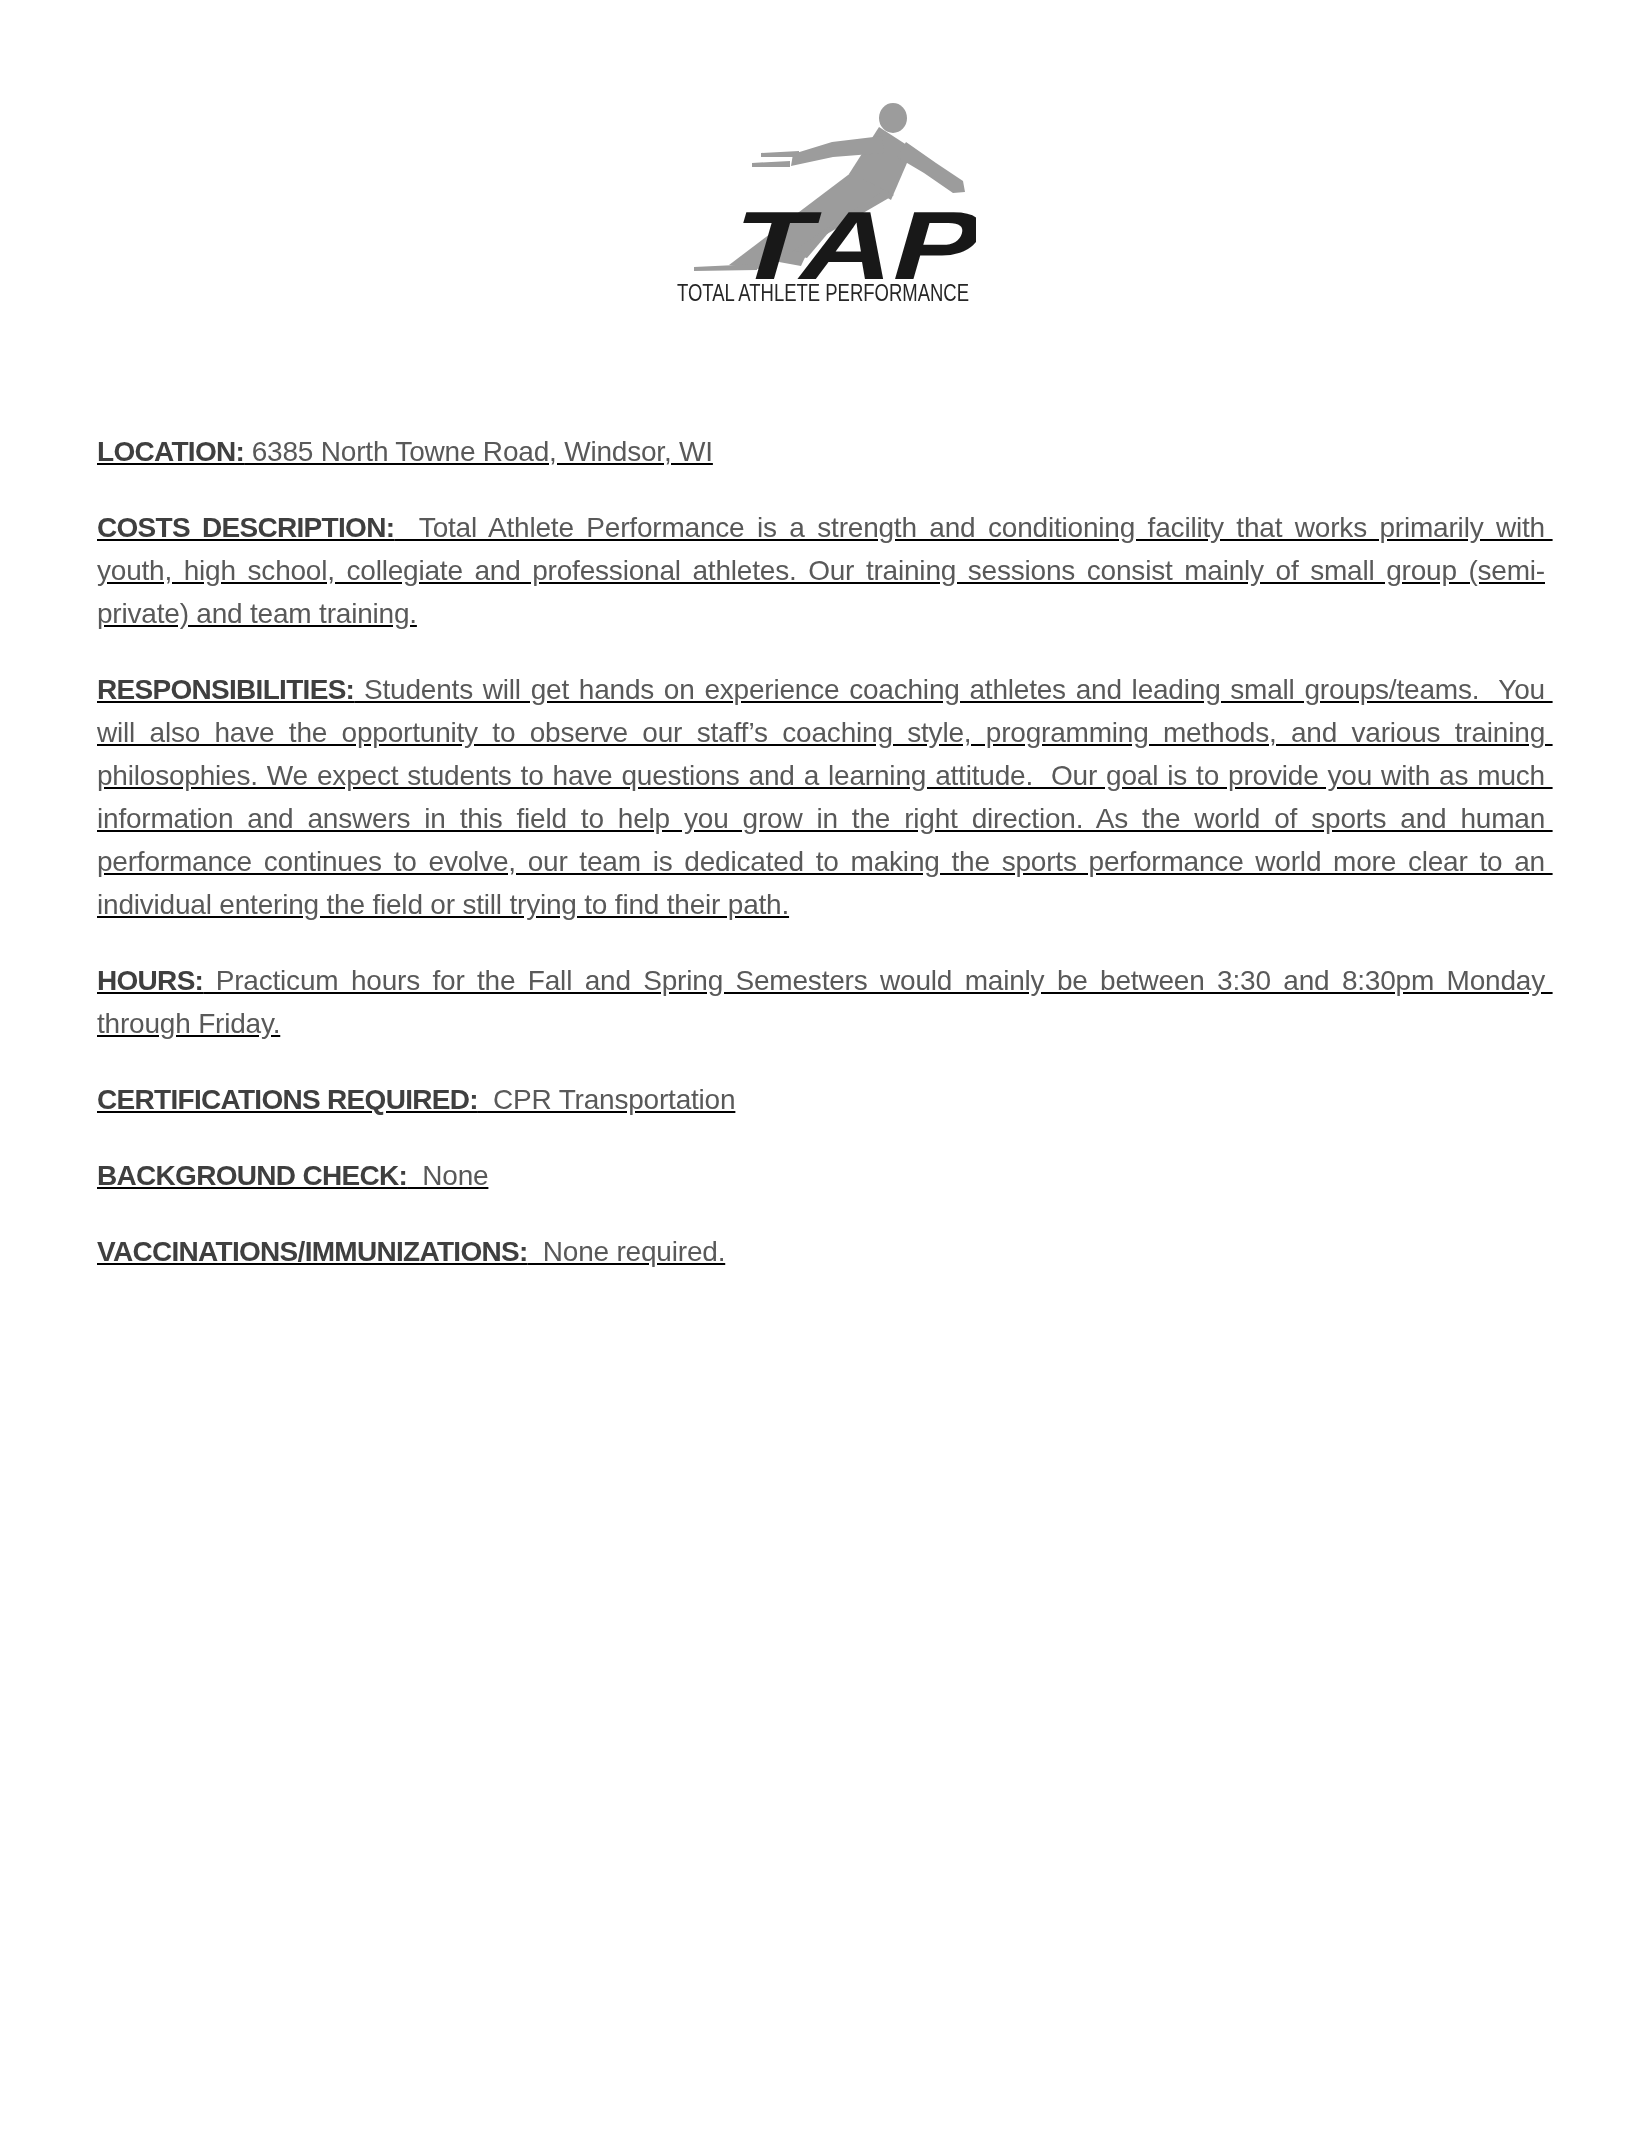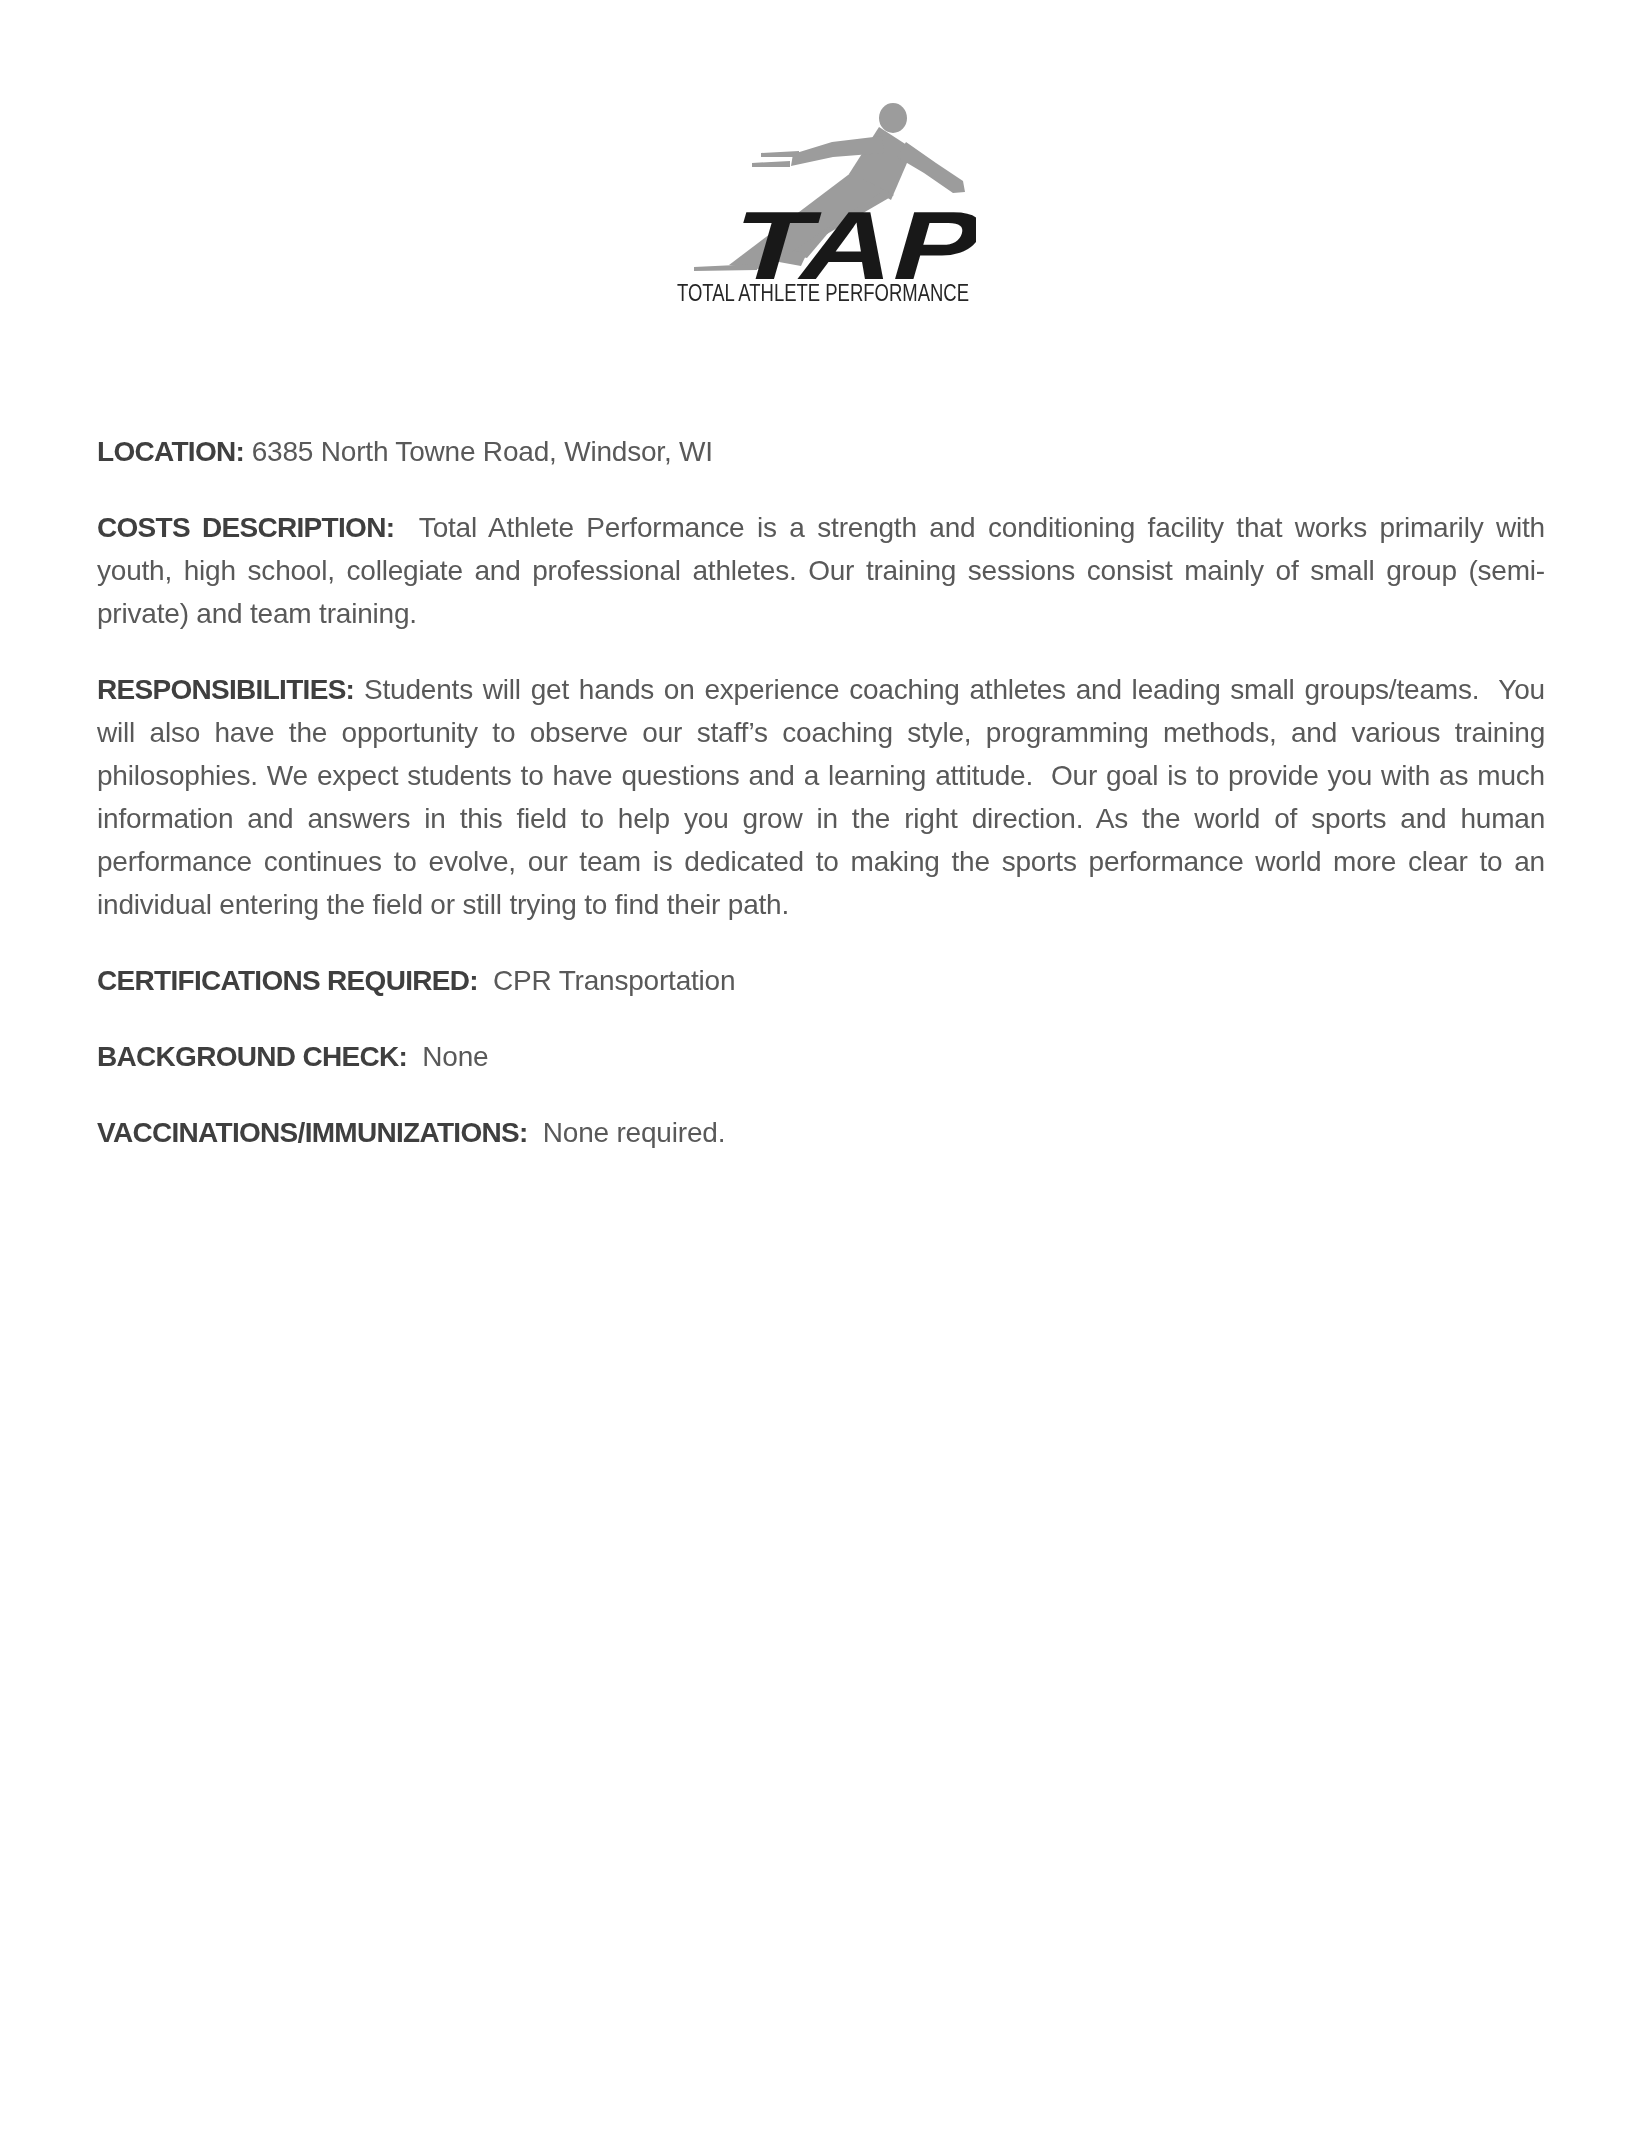--- a/index.html
+++ b/index.html
@@ -18,20 +18,21 @@
   }
   .logo-wrap {
     padding-top: 72px;
     width: 310px;
     margin: 0 auto;
   }
   .logo-wrap svg { display: block; }
   .content {
     margin: 126px 96px 18px 97px;
     width: 1448px;
+    text-decoration: underline;
   }
   .section {
     font-size: 28px;
     line-height: 43px;
     letter-spacing: -0.2px;
     color: #595959;
     text-align: justify;
     white-space: pre-wrap;
     margin: 0 0 33px 0;
   }
@@ -65,18 +66,19 @@
         <text x="119" y="207" font-size="97" font-weight="bold" textLength="246" lengthAdjust="spacingAndGlyphs" fill="#181818">TAP</text>
       </g>
       <text x="11" y="229" font-size="24" textLength="292" lengthAdjust="spacingAndGlyphs" fill="#262626">TOTAL ATHLETE PERFORMANCE</text>
     </svg>
   </div>
 
   <div class="content">
     <p class="section"><span class="label">LOCATION:</span><span class="value"> 6385 North Towne Road, Windsor, WI</span></p>
     <p class="section"><span class="label">COSTS DESCRIPTION:</span><span class="value">  Total Athlete Performance is a strength and conditioning facility that works primarily with youth, high school, collegiate and professional athletes. Our training sessions consist mainly of small group (semi-private) and team training.</span></p>
     <p class="section"><span class="label">RESPONSIBILITIES:</span><span class="value"> Students will get hands on experience coaching athletes and leading small groups/teams.  You will also have the opportunity to observe our staff’s coaching style, programming methods, and various training philosophies. We expect students to have questions and a learning attitude.  Our goal is to provide you with as much information and answers in this field to help you grow in the right direction. As the world of sports and human performance continues to evolve, our team is dedicated to making the sports performance world more clear to an individual entering the field or still trying to find their path.</span></p>
+    <p class="section"><span class="label">HOURS:</span><span class="value"> Practicum hours for the Fall and Spring Semesters would mainly be between 3:30 and 8:30pm Monday through Friday.</span></p>
     <p class="section"><span class="label">CERTIFICATIONS REQUIRED:</span><span class="value">  CPR Transportation</span></p>
     <p class="section"><span class="label">BACKGROUND CHECK:</span><span class="value">  None</span></p>
     <p class="section"><span class="label">VACCINATIONS/IMMUNIZATIONS:</span><span class="value">  None required.</span></p>
   </div>
 
 </div>
 
 </body></html>

